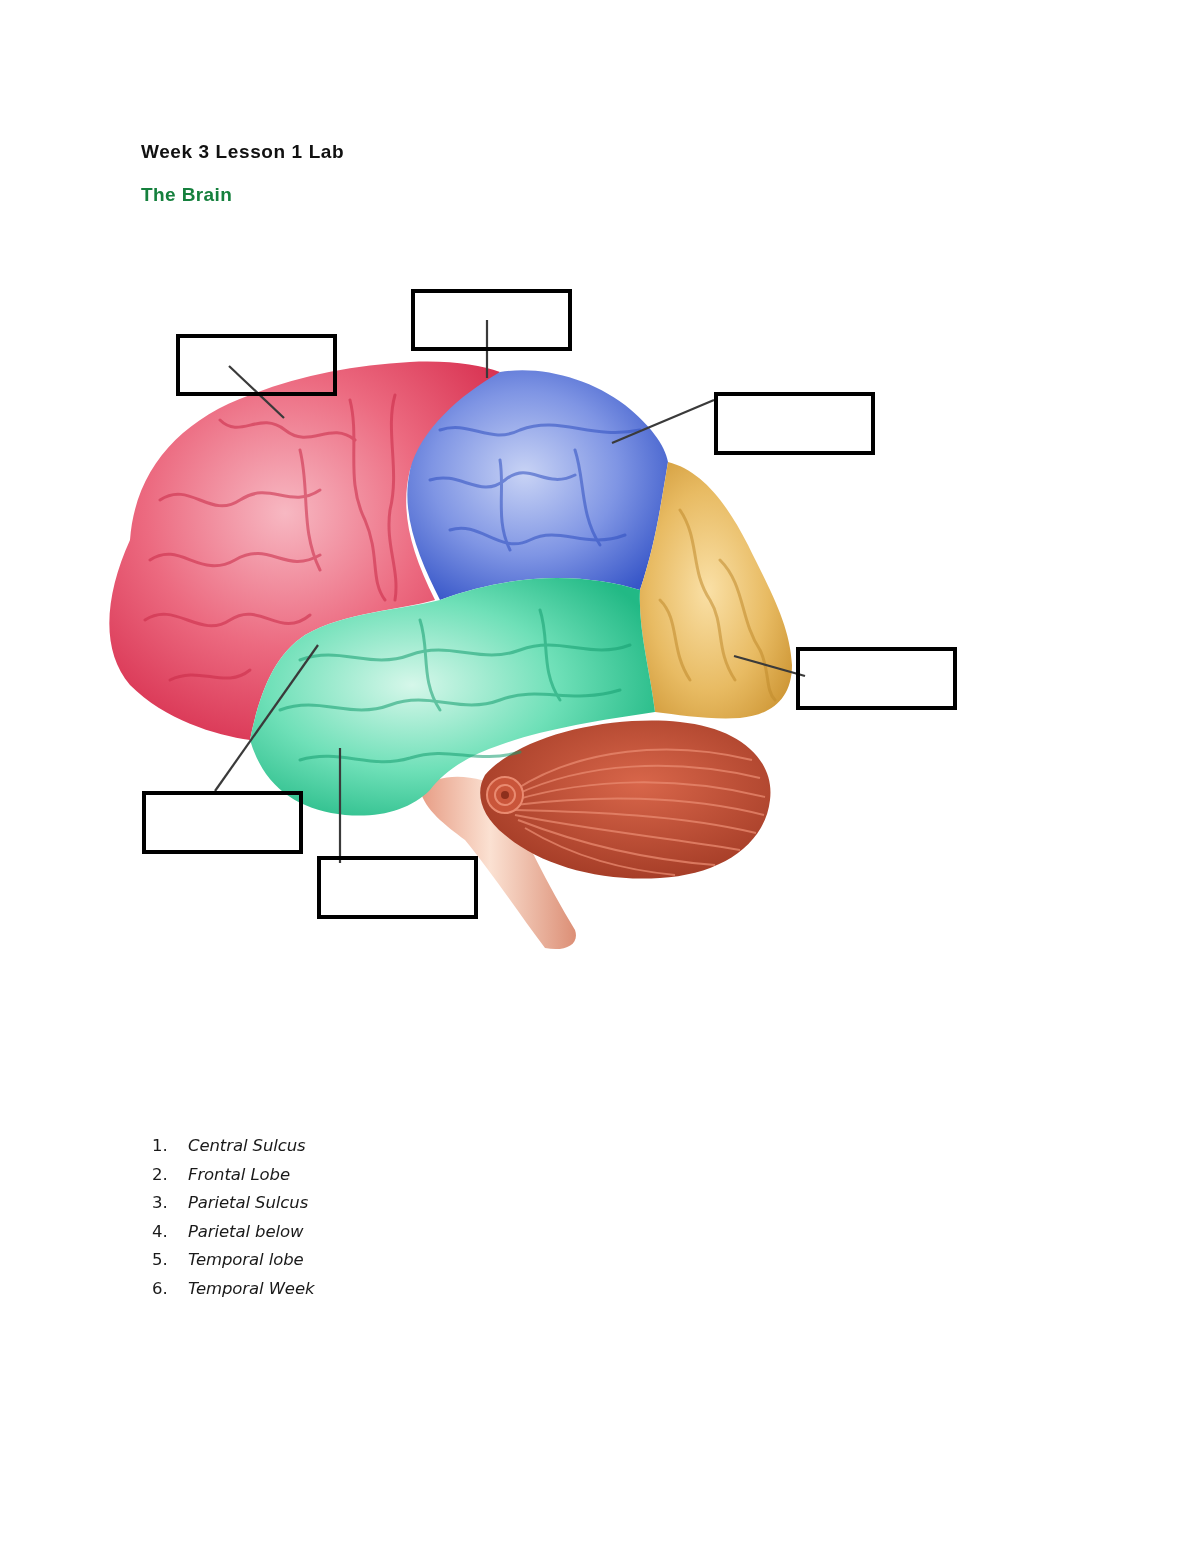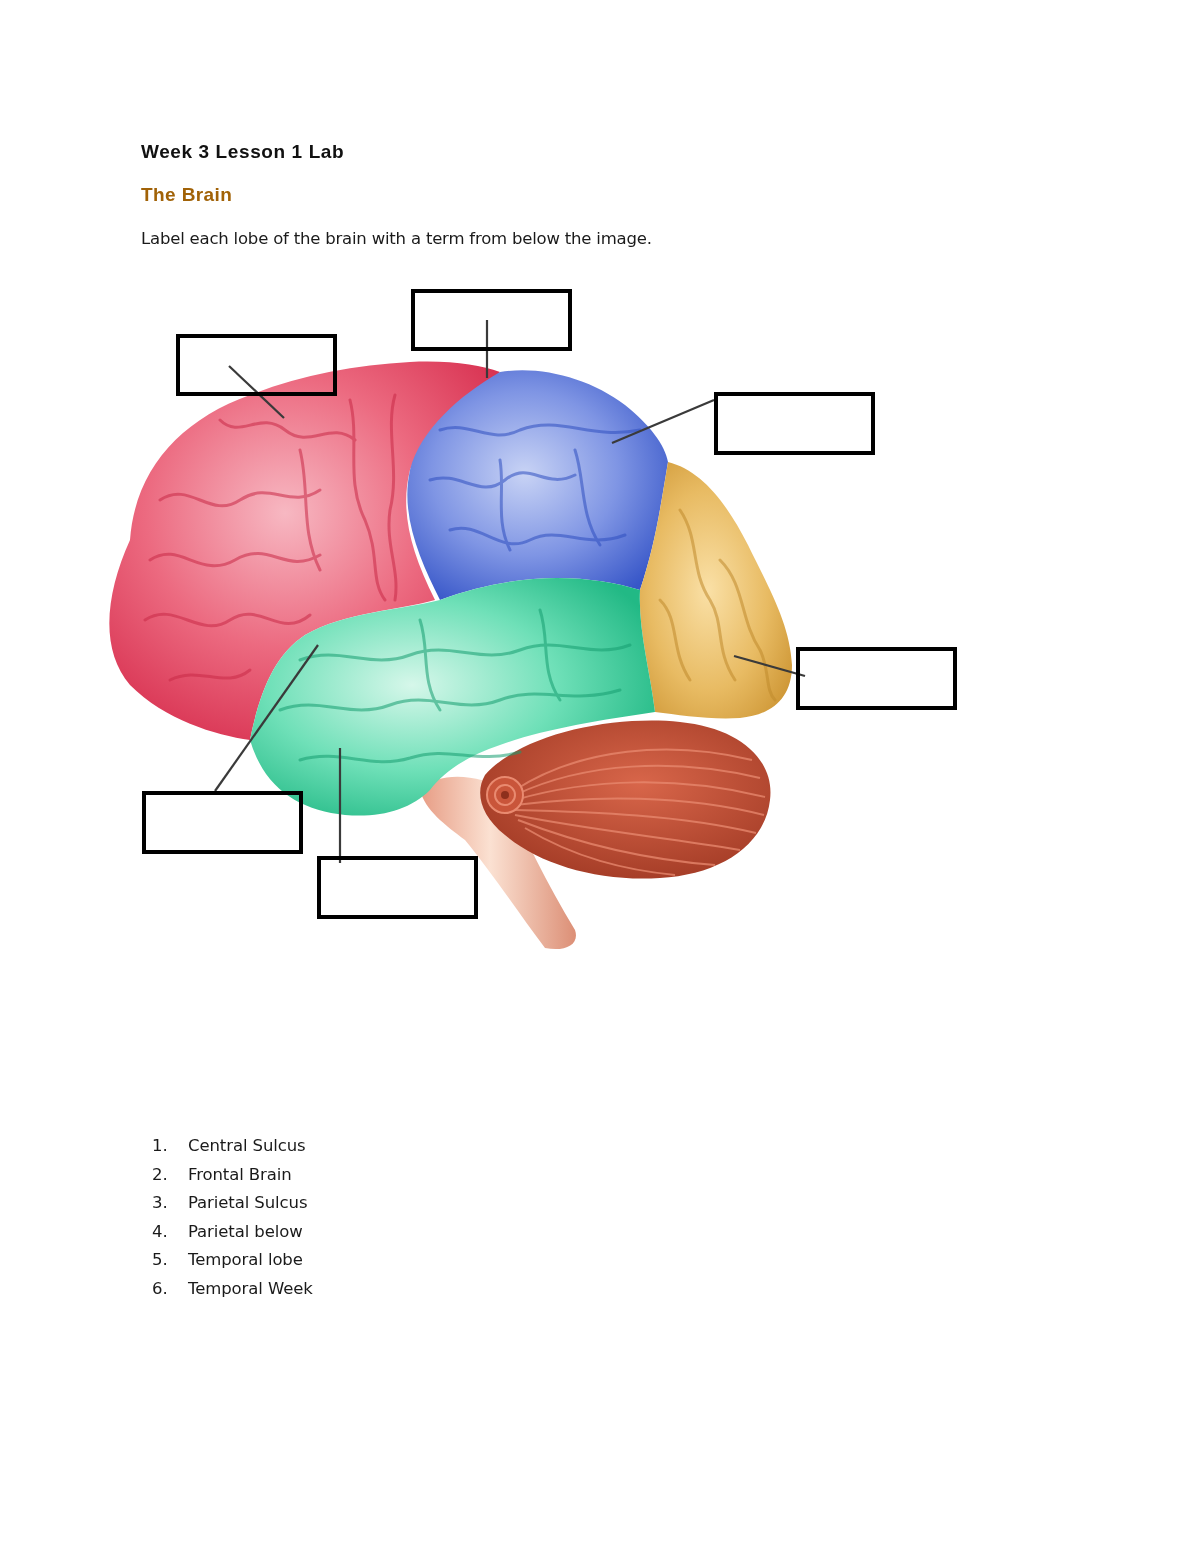--- a/index.html
+++ b/index.html
@@ -7,21 +7,21 @@
   .page { position: absolute; left: 0; top: 0; width: 1200px; height: 1155px; background: #fff; }
 
   .title {
     position: absolute; left: 141px; top: 141px;
     font-family: "Liberation Sans", sans-serif; font-weight: bold;
     font-size: 19px; letter-spacing: 0.6px; color: #111;
   }
   .subtitle {
     position: absolute; left: 141px; top: 184px;
     font-family: "Liberation Sans", sans-serif; font-weight: bold;
-    font-size: 19px; letter-spacing: 0.4px; color: #a16207;
+    font-size: 19px; letter-spacing: 0.4px; color: #15803d;
   }
   .instruction {
     position: absolute; left: 141px; top: 229px;
     font-family: "DejaVu Sans", sans-serif; font-size: 16.5px; color: #1a1a1a;
     letter-spacing: -0.2px;
   }
 
   .figure { position: absolute; left: 0; top: 0; width: 1200px; height: 1000px; }
   .figure svg { position: absolute; left: 0; top: 0; }
 
@@ -31,30 +31,29 @@
     width: 161px; height: 62px;
   }
 
   .term-list {
     position: absolute; left: 141px; top: 1133px; margin: 0; padding: 0;
     list-style: none;
     font-family: "DejaVu Sans", sans-serif; font-size: 16.5px; color: #1a1a1a;
   }
   .term-list li { height: 28.6px; line-height: 26px; position: relative; }
   .term-num { position: absolute; left: 11px; width: 30px; }
-  .term-text { position: absolute; left: 47px; white-space: nowrap; letter-spacing: -0.1px; }
+  .term-text { position: absolute; left: 47px; white-space: nowrap; letter-spacing: -0.1px; font-style: italic; }
 </style>
 </head>
 <body>
 
 <div class="page">
 
   <div class="title">Week 3 Lesson 1 Lab</div>
   <div class="subtitle">The Brain</div>
-  <div class="instruction">Label each lobe of the brain with a term from below the image.</div>
 
   <div class="figure">
     <svg width="1200" height="1000" viewBox="0 0 1200 1000" xmlns="http://www.w3.org/2000/svg">
       <defs>
         <radialGradient id="gFront" cx="45%" cy="40%" r="65%">
           <stop offset="0%" stop-color="#f7b8c2"></stop>
           <stop offset="55%" stop-color="#ec6a80"></stop>
           <stop offset="100%" stop-color="#d93453"></stop>
         </radialGradient>
         <radialGradient id="gPar" cx="45%" cy="45%" r="65%">
@@ -167,21 +166,21 @@
     <div class="label-box" style="left:317px; top:856px; height:63px;"></div>
   </div>
 
   <ol class="term-list">
     <li>
       <span class="term-num">1.</span>
       <span class="term-text">Central Sulcus</span>
     </li>
     <li>
       <span class="term-num">2.</span>
-      <span class="term-text">Frontal Brain</span>
+      <span class="term-text">Frontal Lobe</span>
     </li>
     <li>
       <span class="term-num">3.</span>
       <span class="term-text">Parietal Sulcus</span>
     </li>
     <li>
       <span class="term-num">4.</span>
       <span class="term-text">Parietal below</span>
     </li>
     <li>

